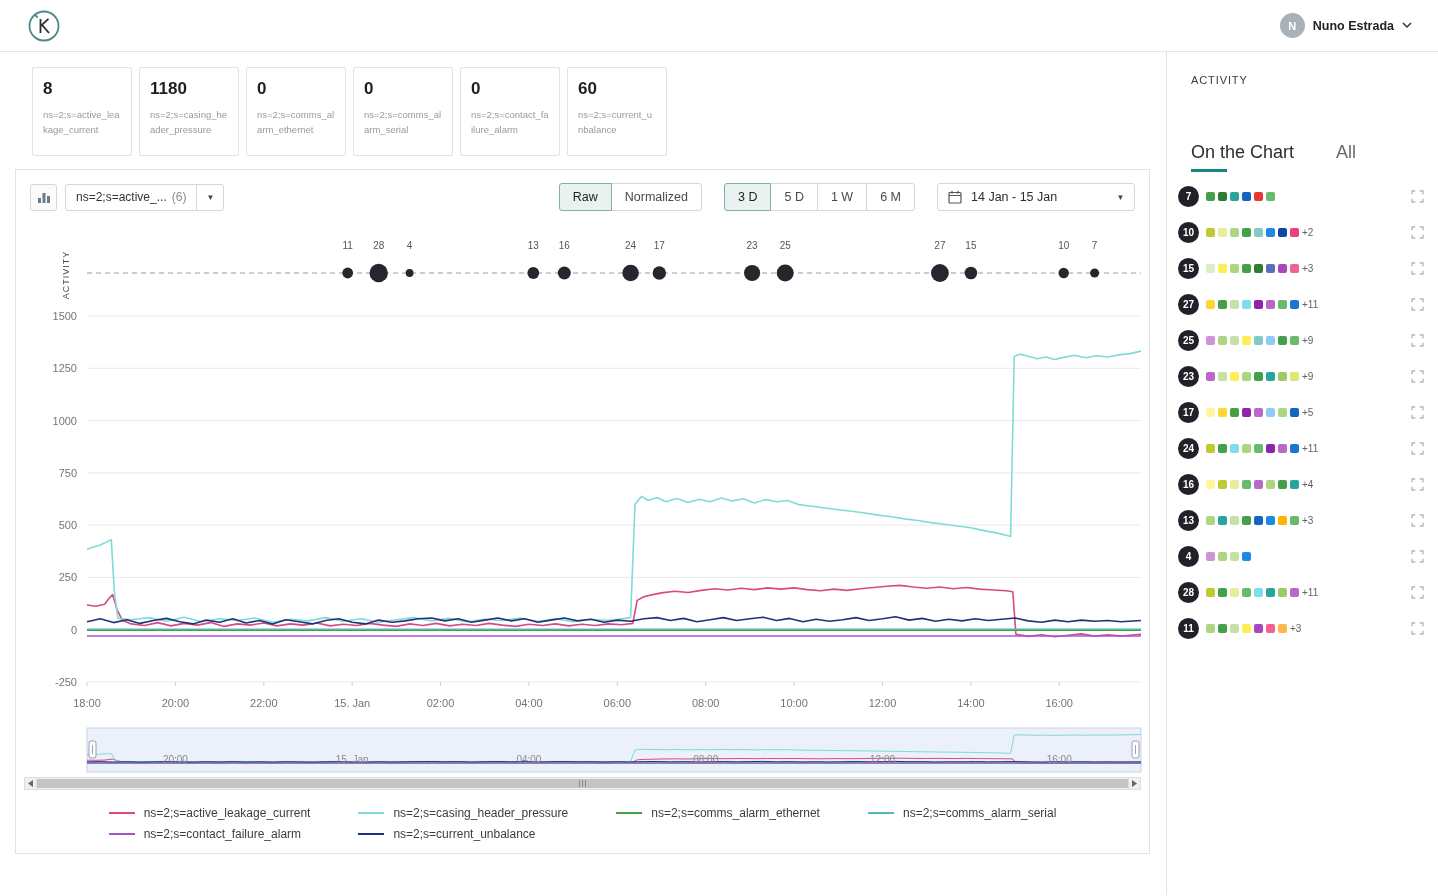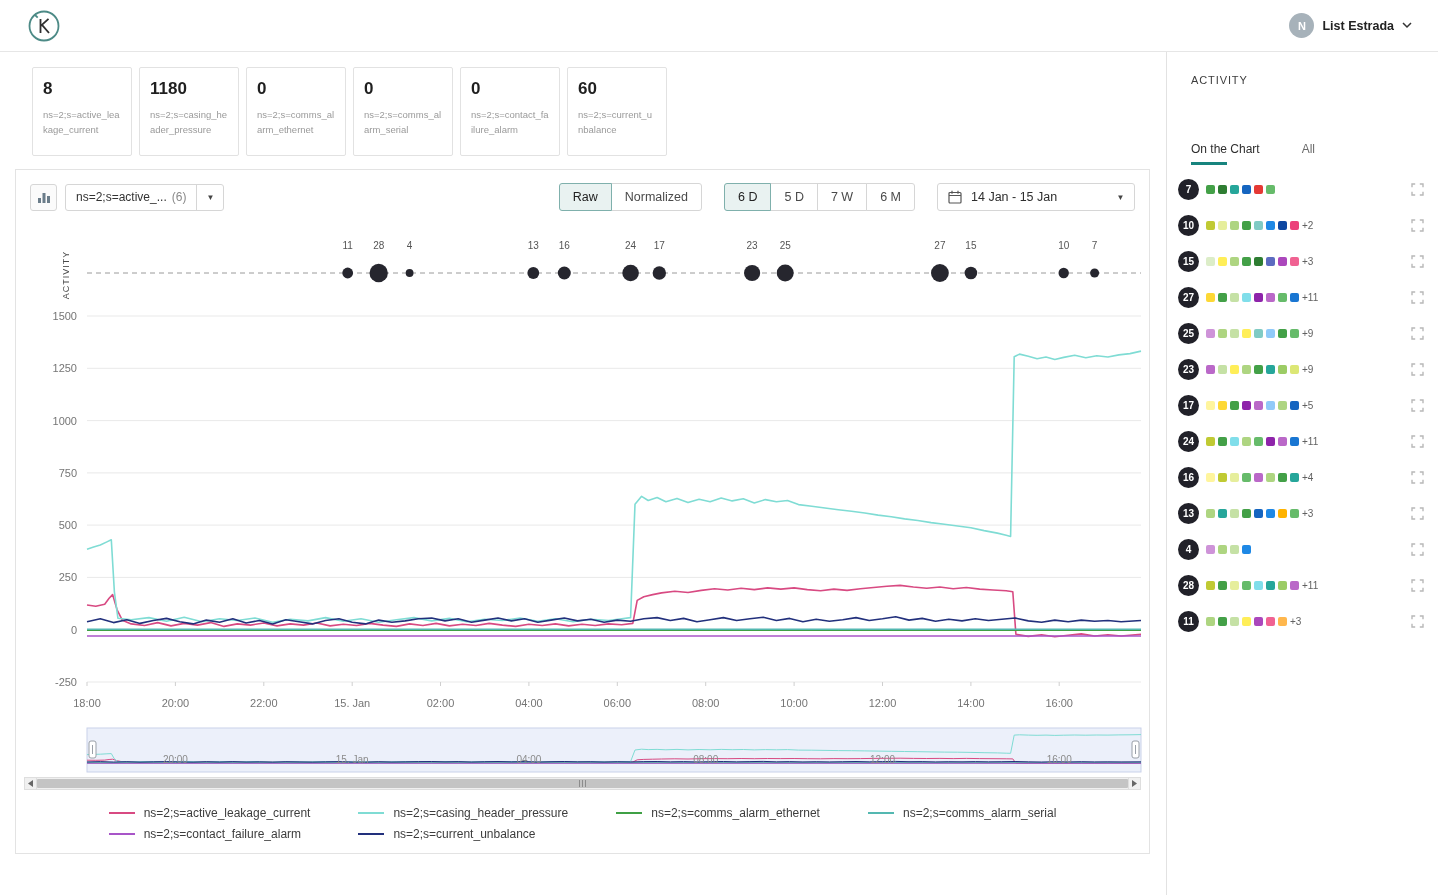--- a/index.html
+++ b/index.html
@@ -57,21 +57,21 @@
   .hs-track{flex:1;height:13px;background:#f0f0f0;border-top:1px solid #dedede;border-bottom:1px solid #dedede;position:relative}
   .hs-thumb{position:absolute;top:1px;bottom:1px;left:0;right:0;background:#c4c4c4;border-radius:1px;display:flex;align-items:center;justify-content:center;cursor:grab}
   .grip{width:8px;height:7px;background:repeating-linear-gradient(90deg,#8c8c8c 0 1px,rgba(0,0,0,0) 1px 3px)}
 
   .legend{display:grid;grid-template-columns:repeat(4,max-content);column-gap:48px;row-gap:7px;justify-content:center;margin:16px 0 12px}
   .legend-item{display:flex;align-items:center;font-size:12px;color:#3d3d3d;cursor:pointer}
   .legend-line{width:26px;height:2px;margin-right:9px;flex:none}
 
   .sidebar-title{font-size:11px;letter-spacing:.9px;color:#3c3c3c;padding:22px 0 0 24px}
   .tabs{display:flex;gap:42px;padding:0 24px;margin-top:56px}
-  .tab{font-size:12px;color:#6b6b6b;padding-bottom:9px;cursor:pointer;position:relative}
+  .tab{font-size:18px;color:#6b6b6b;padding-bottom:9px;cursor:pointer;position:relative}
   .tab.active{color:#2e2e2e}
   .tab.active::after{content:"";position:absolute;left:0;bottom:0;width:36px;height:3px;background:#17847e}
   .activity-list{margin-top:6px}
   .act-row{display:flex;align-items:center;height:36px;padding:0 14px 0 11px;cursor:pointer}
   .badge{width:21px;height:21px;border-radius:50%;background:#212129;color:#fff;font-size:10px;font-weight:700;display:flex;align-items:center;justify-content:center;flex:none}
   .swatches{display:flex;gap:3px;margin-left:7px}
   .sw{width:9px;height:9px;border-radius:2px;flex:none}
   .more{font-size:10px;color:#616161;margin-left:3px}
   .expand{margin-left:auto;display:flex;cursor:pointer}
 </style>
@@ -83,21 +83,21 @@
     <svg width="36" height="36" viewBox="0 0 36 36">
       <circle cx="18" cy="18" r="14.5" fill="none" stroke="#4c8a86" stroke-width="1.8"></circle>
       <path d="M8.5 6.5l3.2 3.2" stroke="#4c8a86" stroke-width="1.8" fill="none"></path>
       <path d="M14.5 11v14 M14.5 18.2l8-7.4 M16 16.8l7 8.2" stroke="#2e2e2e" stroke-width="1.8" fill="none"></path>
     </svg>
   </div>
   <div class="user">
     <div class="avatar">
         <span>N</span>
       </div>
-    <span class="username">List Estrada</span>
+    <span class="username">Nuno Estrada</span>
     <svg width="10" height="7" viewBox="0 0 10 7">
         <path d="M1 1l4 4 4-4" stroke="#333" stroke-width="1.5" fill="none"></path>
       </svg>
   </div>
 </header>
 
 <div class="content-row">
   <main class="main">
 
     <div class="stat-cards" id="stat-cards">
@@ -144,23 +144,23 @@
             </span>
             <span class="ss-caret">▼</span>
           </div>
         </div>
         <div class="tool-right">
           <div class="btn-group" id="mode-group">
               <button class="tbtn active">Raw</button>
               <button class="tbtn">Normalized</button>
             </div>
           <div class="btn-group" id="range-group">
-              <button class="tbtn active">6 D</button>
+              <button class="tbtn active">3 D</button>
               <button class="tbtn">5 D</button>
-              <button class="tbtn">7 W</button>
+              <button class="tbtn">1 W</button>
               <button class="tbtn">6 M</button>
             </div>
           <div class="date-picker">
             <svg width="14" height="14" viewBox="0 0 14 14">
               <rect x="1" y="2.5" width="12" height="10.5" rx="1" fill="none" stroke="#555" stroke-width="1.2"></rect>
               <path d="M1 5.5h12 M4 .8v3 M10 .8v3" stroke="#555" stroke-width="1.2" fill="none"></path>
             </svg>
             <span>14 Jan - 15 Jan</span>
             <span class="dp-caret">▼</span>
           </div>

